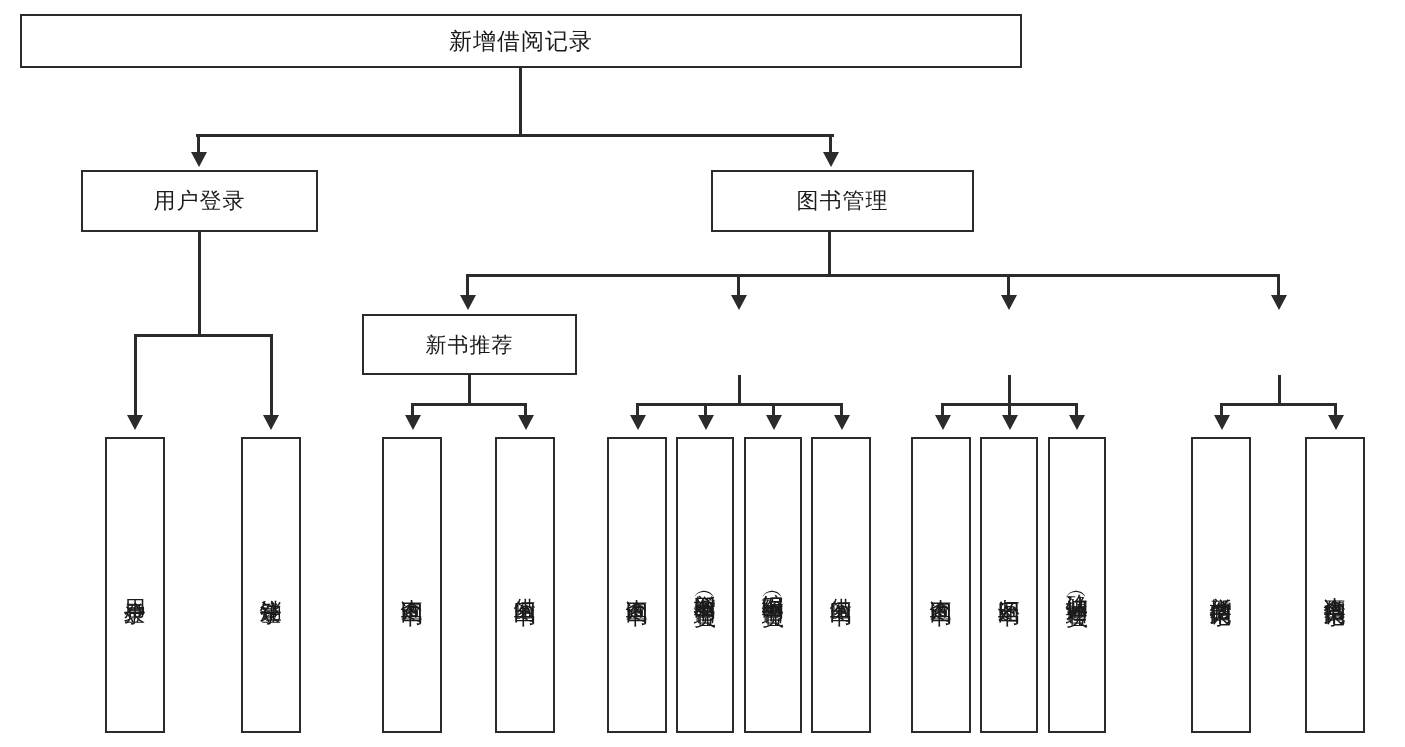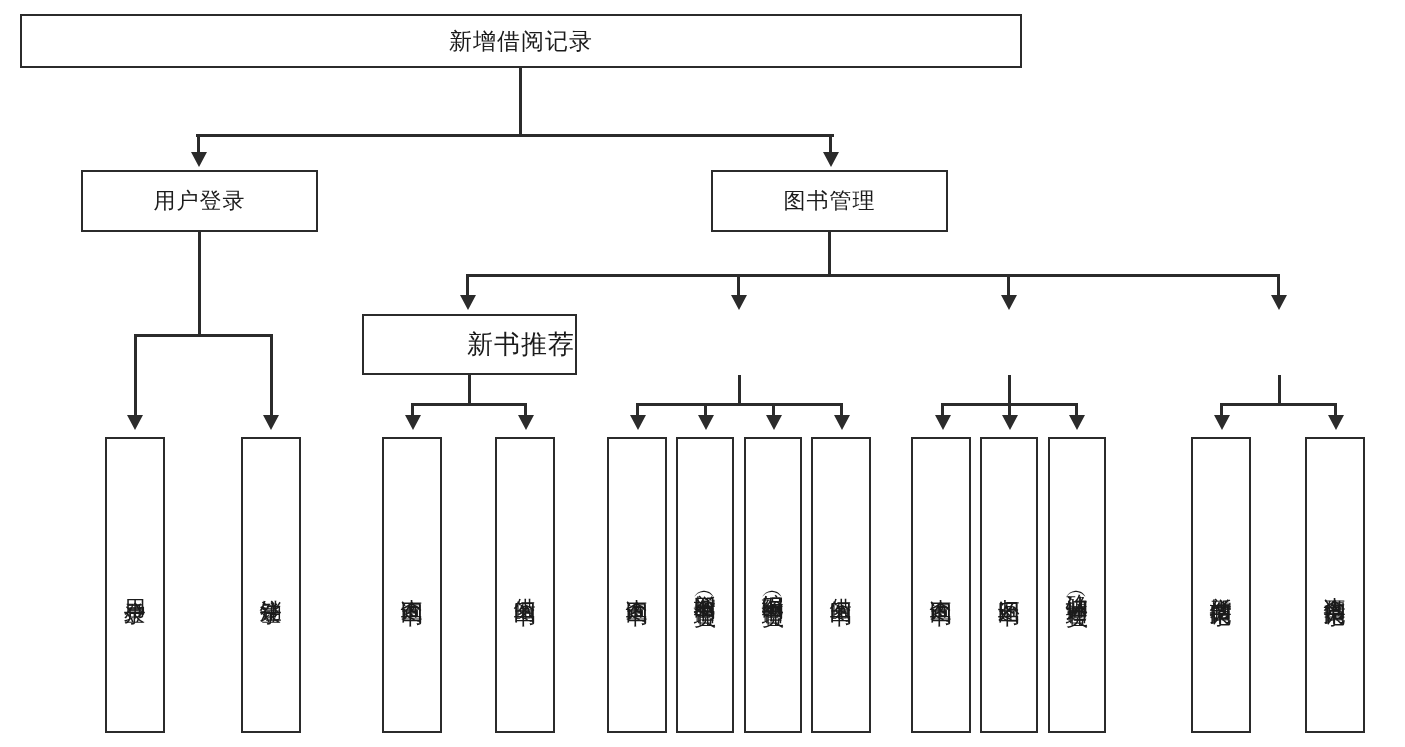--- a/index.html
+++ b/index.html
@@ -28,22 +28,21 @@
     color:#1b1b1b;
     letter-spacing:1px;
   }
   .node.root{
     font-size:23px;
   }
   .node.lvl2{
     font-size:22px;
   }
   .node.lvl3{
-    font-size:26px;
-    justify-content:flex-end;
+    font-size:21px;
   }
   .node.leaf{
     writing-mode:vertical-rl;
     text-orientation:upright;
     font-size:22px;
     line-height:1.16;
     letter-spacing:2px;
     padding:10px 0;
     align-items:center;
     justify-content:center;
@@ -96,21 +95,21 @@
   <div class="hline" style="left:196px;top:134px;width:638px;"></div>
 
   <div class="vline" style="left:197px;top:134px;height:21px;"></div>
   <div class="arrow" style="left:191px;top:152px;"></div>
   <div class="vline" style="left:829px;top:134px;height:21px;"></div>
   <div class="arrow" style="left:823px;top:152px;"></div>
 
   <div class="node lvl2" style="left:81px;top:170px;width:237px;height:62px;">
     <span class="lbl">用户登录</span>
   </div>
-  <div class="node lvl2" style="left:711px;top:170px;width:237px;height:62px;">
+  <div class="node lvl2" style="left:711px;top:170px;width:263px;height:62px;">
     <span class="lbl">图书管理</span>
   </div>
 
   <div class="vline" style="left:198px;top:232px;height:104px;"></div>
   <div class="hline" style="left:134px;top:334px;width:138px;"></div>
   <div class="vline" style="left:134px;top:334px;height:84px;"></div>
   <div class="arrow" style="left:127px;top:415px;"></div>
   <div class="vline" style="left:270px;top:334px;height:84px;"></div>
   <div class="arrow" style="left:263px;top:415px;"></div>
 

